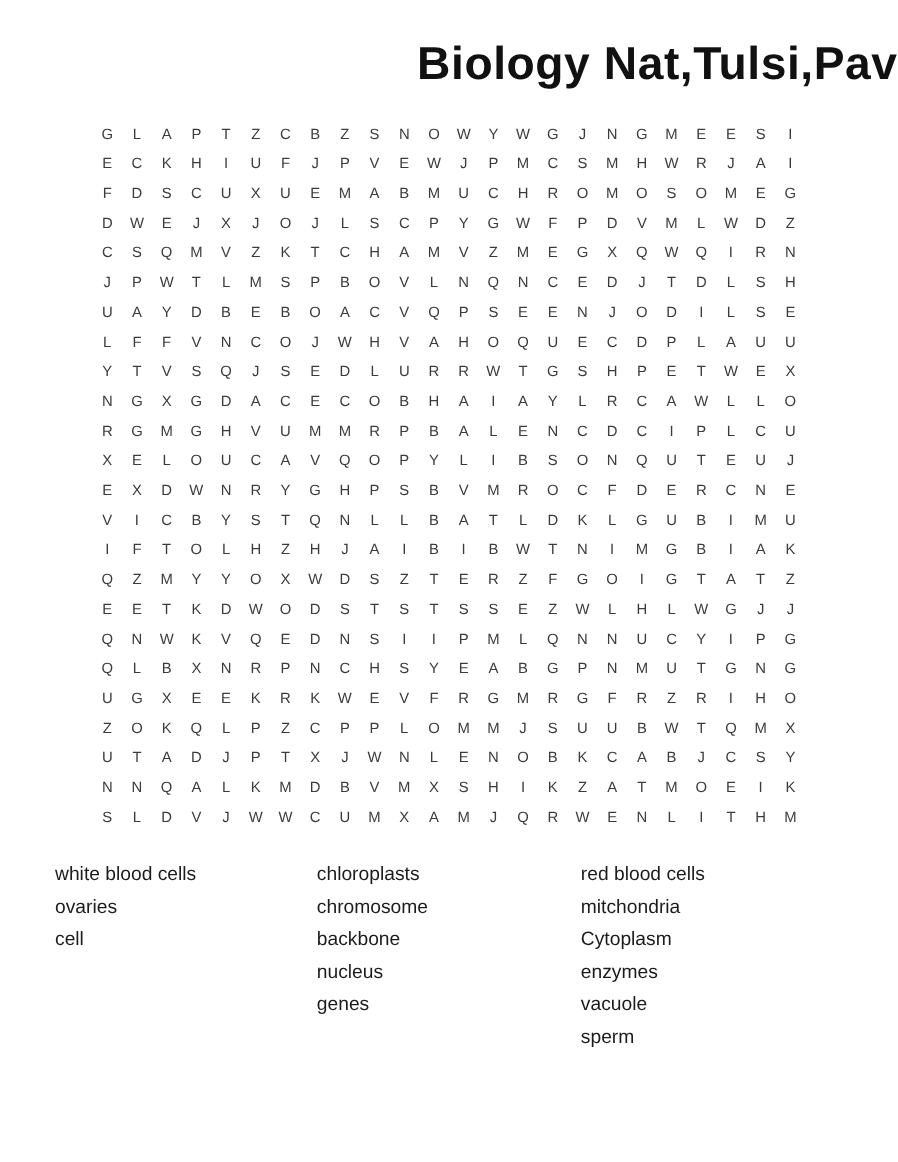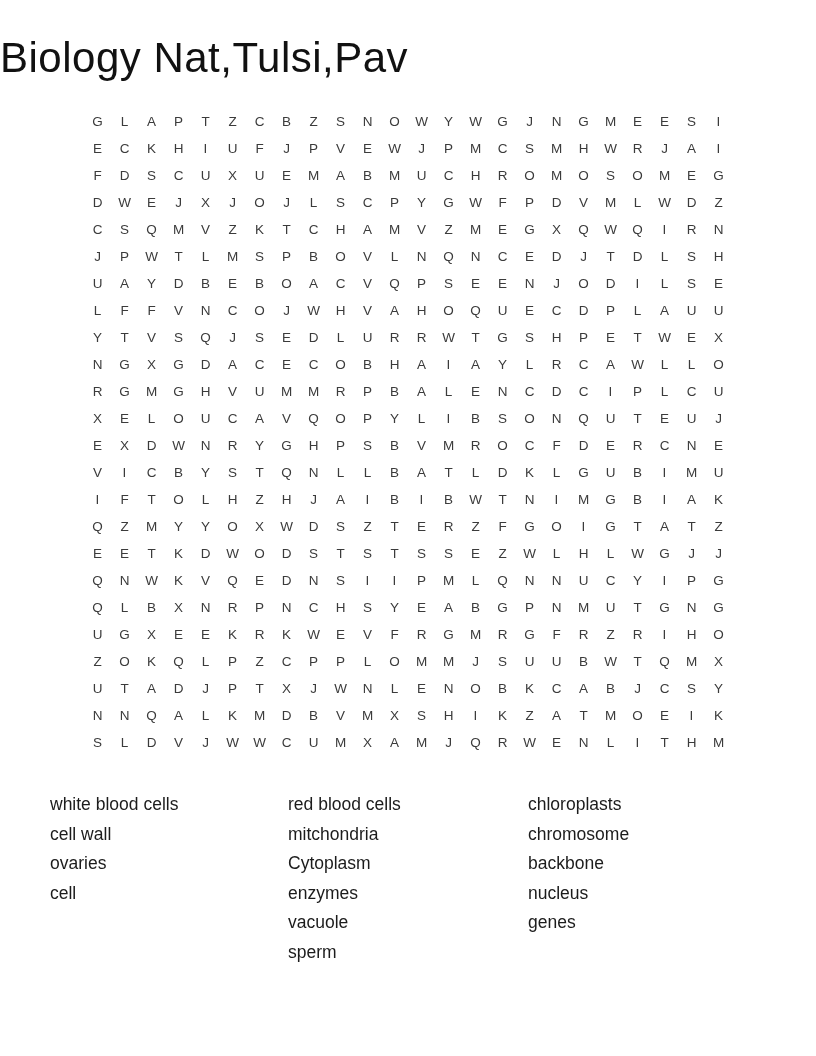--- a/index.html
+++ b/index.html
@@ -12,23 +12,23 @@
     color: #1f1f1f;
     overflow: hidden;
   }
   .page {
     width: 816px;
     height: 1056px;
     position: relative;
   }
   .title {
     margin-top: 34px;
-    text-align: left;
+    text-align: right;
     font-size: 42px;
-    font-weight: 400;
+    font-weight: 700;
     letter-spacing: 0.5px;
     color: #111;
     line-height: 1.15;
   }
   .grid {
     margin: 26px auto 0 auto;
     display: grid;
     grid-template-columns: repeat(24, 27px);
     grid-auto-rows: 27px;
     width: 648px;
@@ -37,21 +37,21 @@
   }
   .cell {
     display: flex;
     align-items: center;
     justify-content: center;
     font-weight: 400;
   }
   .words {
     display: flex;
     padding-left: 50px;
-    margin-top: 34px;
+    margin-top: 24px;
   }
   .word-col {
     list-style: none;
   }
   .word-col:nth-child(1) { width: 238px; }
   .word-col:nth-child(2) { width: 240px; }
   .word-col:nth-child(3) { width: 220px; }
   .word {
     font-size: 17.5px;
     line-height: 29.5px;
@@ -640,33 +640,32 @@
       <span class="cell">L</span>
       <span class="cell">I</span>
       <span class="cell">T</span>
       <span class="cell">H</span>
       <span class="cell">M</span>
     </div>
 
   <div class="words" id="words">
       <ul class="word-col">
         <li class="word">white blood cells</li>
-        <li class="word">cell wall</li>
         <li class="word">ovaries</li>
         <li class="word">cell</li>
+      </ul>
+      <ul class="word-col">
+        <li class="word">chloroplasts</li>
+        <li class="word">chromosome</li>
+        <li class="word">backbone</li>
+        <li class="word">nucleus</li>
+        <li class="word">genes</li>
       </ul>
       <ul class="word-col">
         <li class="word">red blood cells</li>
         <li class="word">mitchondria</li>
         <li class="word">Cytoplasm</li>
         <li class="word">enzymes</li>
         <li class="word">vacuole</li>
         <li class="word">sperm</li>
       </ul>
-      <ul class="word-col">
-        <li class="word">chloroplasts</li>
-        <li class="word">chromosome</li>
-        <li class="word">backbone</li>
-        <li class="word">nucleus</li>
-        <li class="word">genes</li>
-      </ul>
     </div>
 </div>
 
 </body></html>

